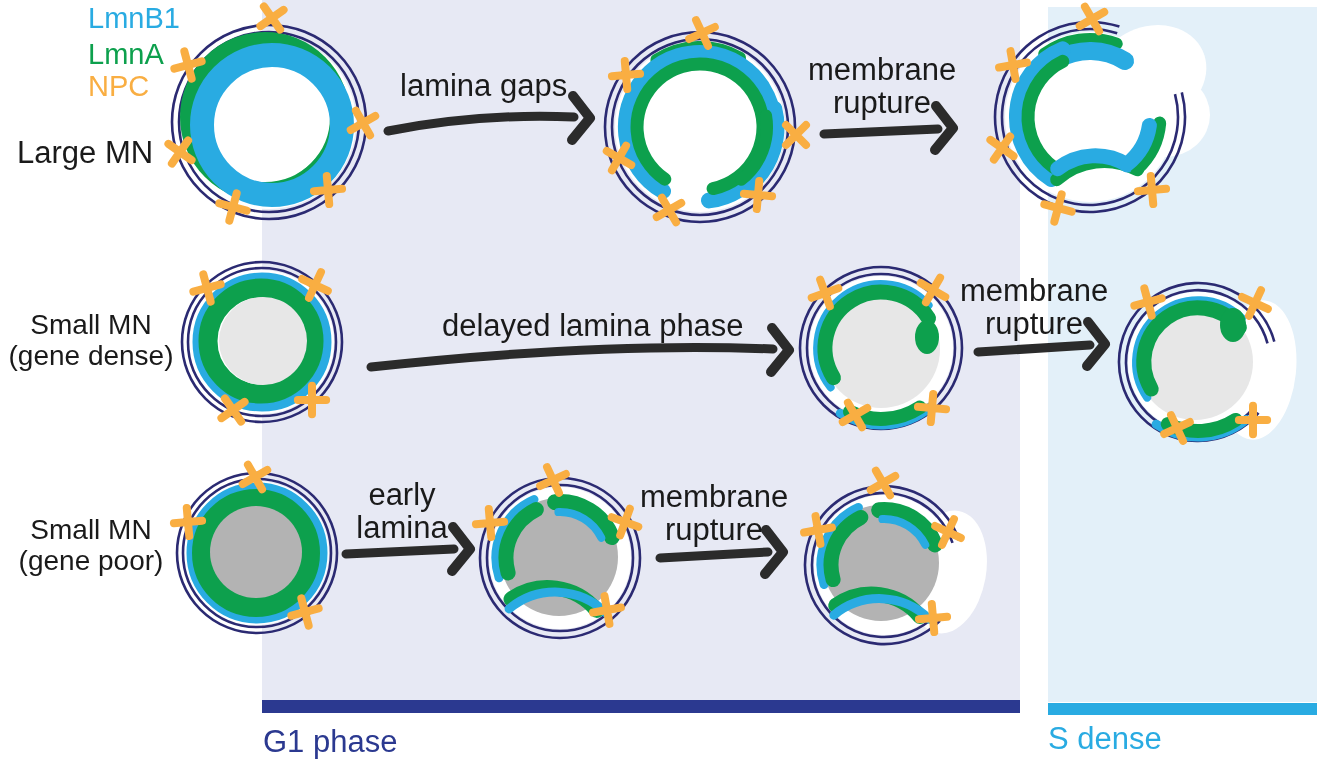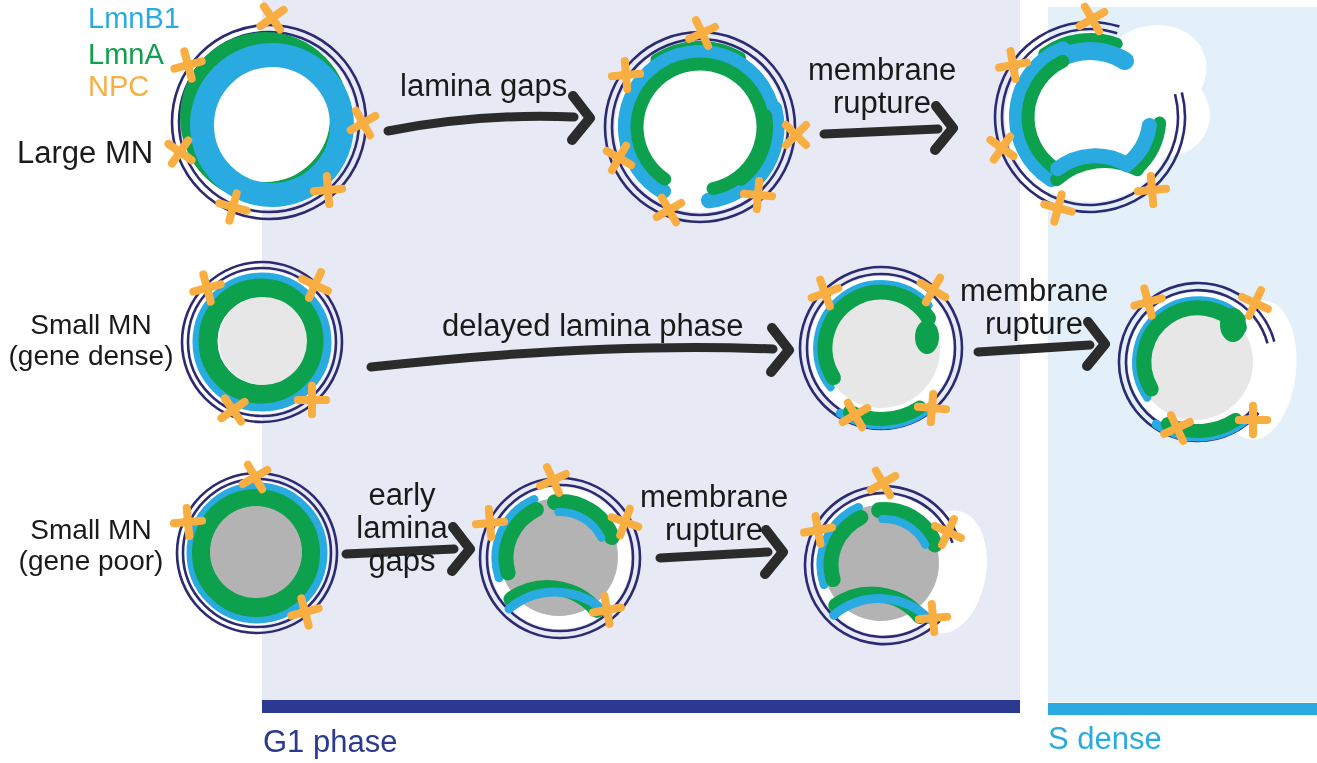--- a/index.html
+++ b/index.html
@@ -211,21 +211,20 @@
     <div>membrane</div>
     <div>rupture</div>
   </div>
   <div class="txt" id="lbl-r2s1">delayed lamina phase</div>
   <div class="txt ctr" id="lbl-r2s2">
     <div>membrane</div>
     <div>rupture</div>
   </div>
   <div class="txt ctr" id="lbl-r3s1">
     <div>early lamina</div>
-    <div>gaps</div>
   </div>
   <div class="txt ctr" id="lbl-r3s2">
     <div>membrane</div>
     <div>rupture</div>
   </div>
 
   <div class="abs" id="g1-bar"></div>
   <div class="abs" id="s-bar"></div>
   <div class="txt" id="g1-phase-label">G1 phase</div>
   <div class="txt" id="s-phase-label">S dense</div>

